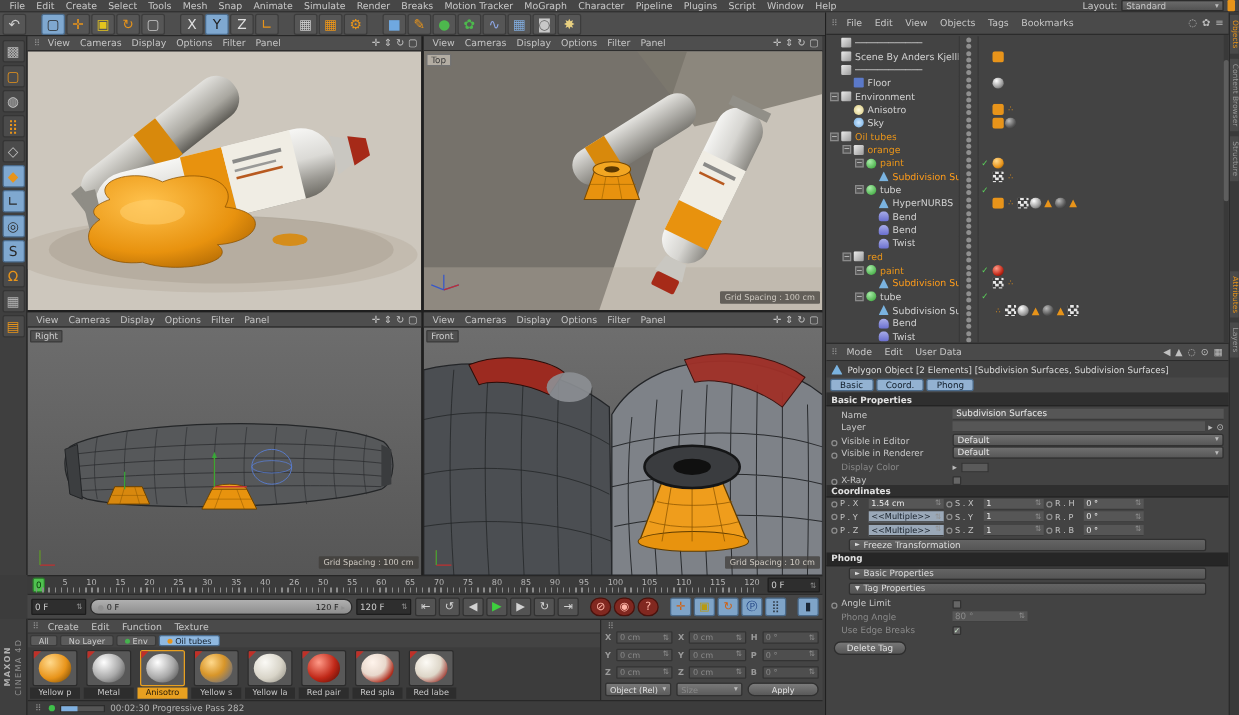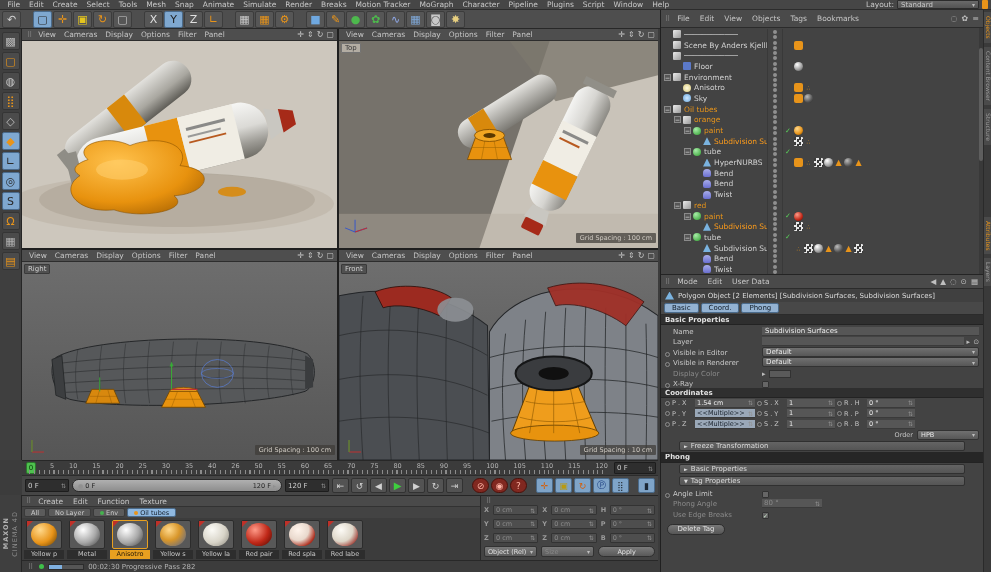--- a/index.html
+++ b/index.html
@@ -1246,27 +1246,20 @@
             <span>1</span>
             <i class="st">⇅</i>
           </span>
         <span class="adot"></span>
           <span class="cl">R . B</span>
         <span class="cf cf3">
             <span>0 °</span>
             <i class="st">⇅</i>
           </span>
       </div>
-      <div class="crow orderrow">
-        <span>Order</span>
-        <span class="add orderdd">
-            <span>HPB</span>
-            <span class="caret">▾</span>
-          </span>
-      </div>
       <div class="foldbar">
           <span style="font-size:5px">►</span>
           <span>Freeze Transformation</span>
         </div>
 
       <div class="secbar phong">Phong</div>
       <div class="foldbar">
           <span style="font-size:5px">►</span>
           <span>Basic Properties</span>
         </div>

